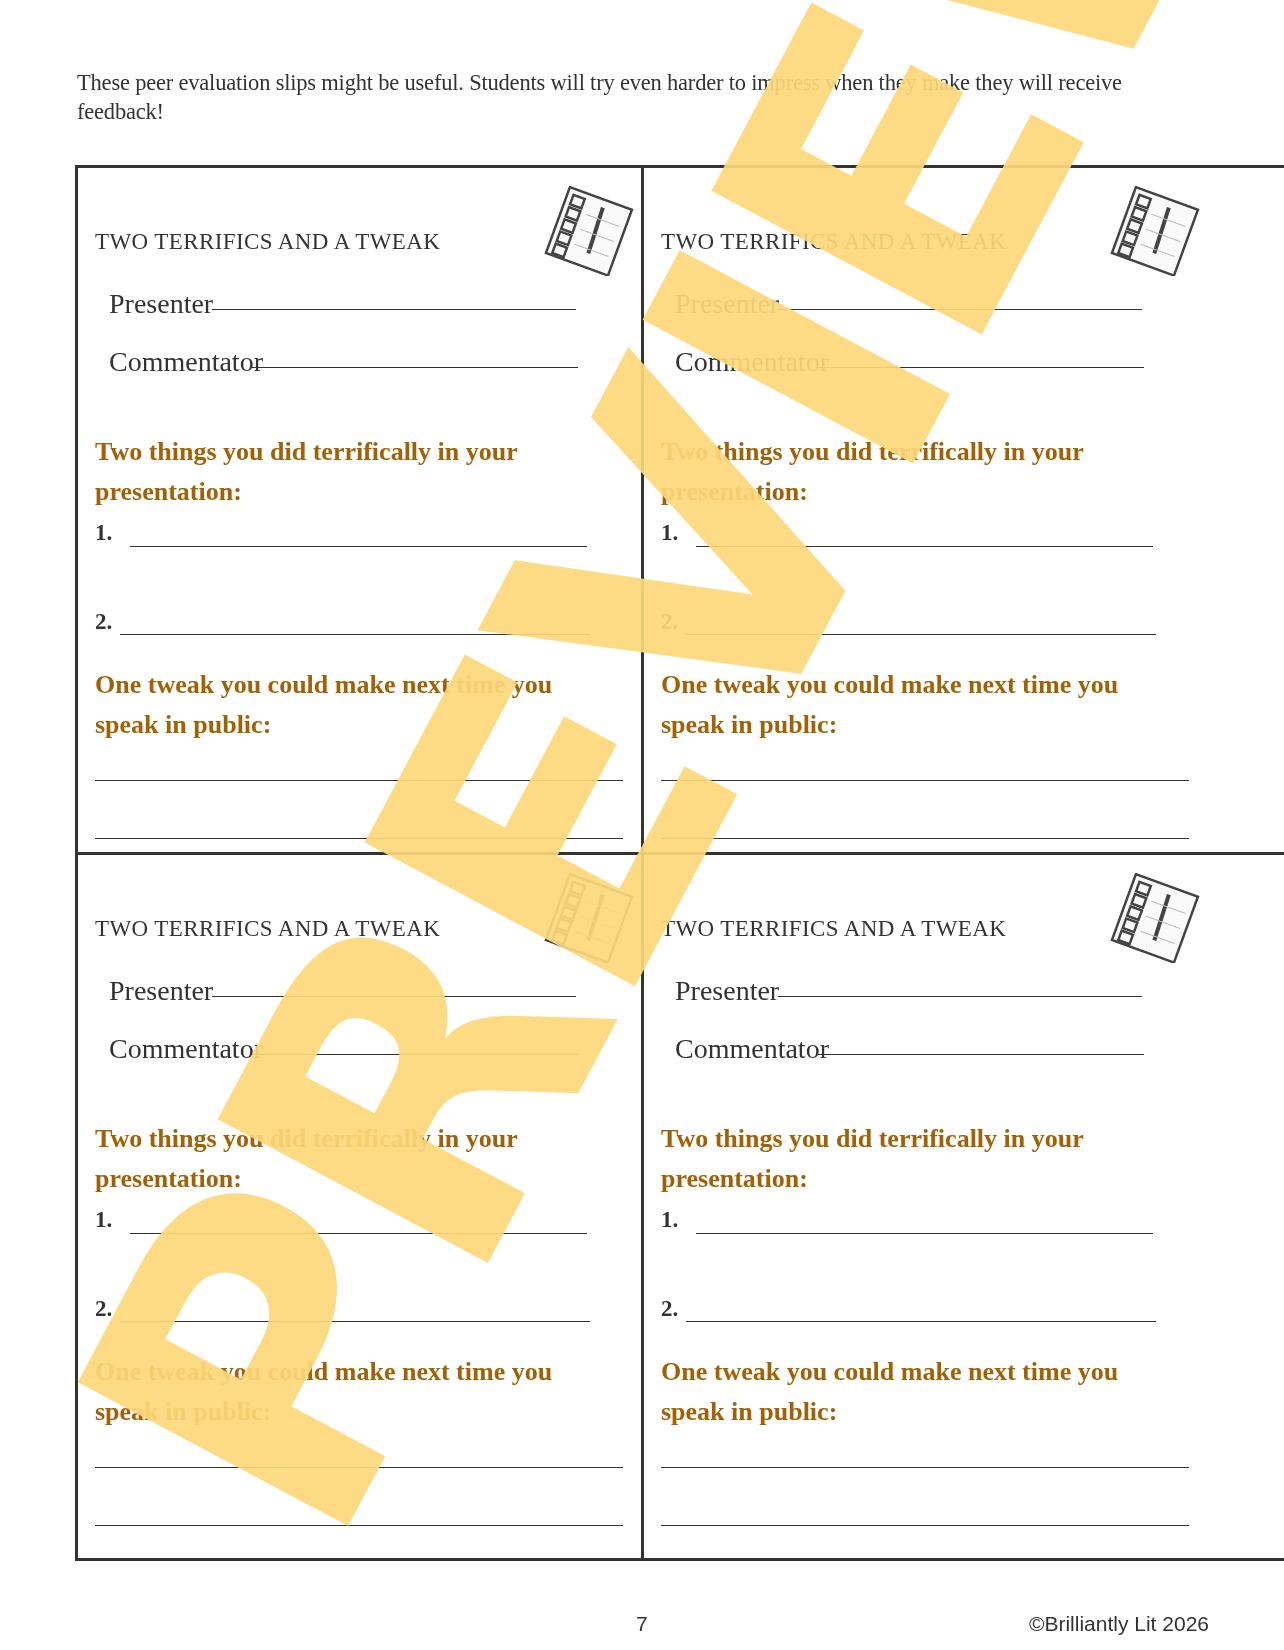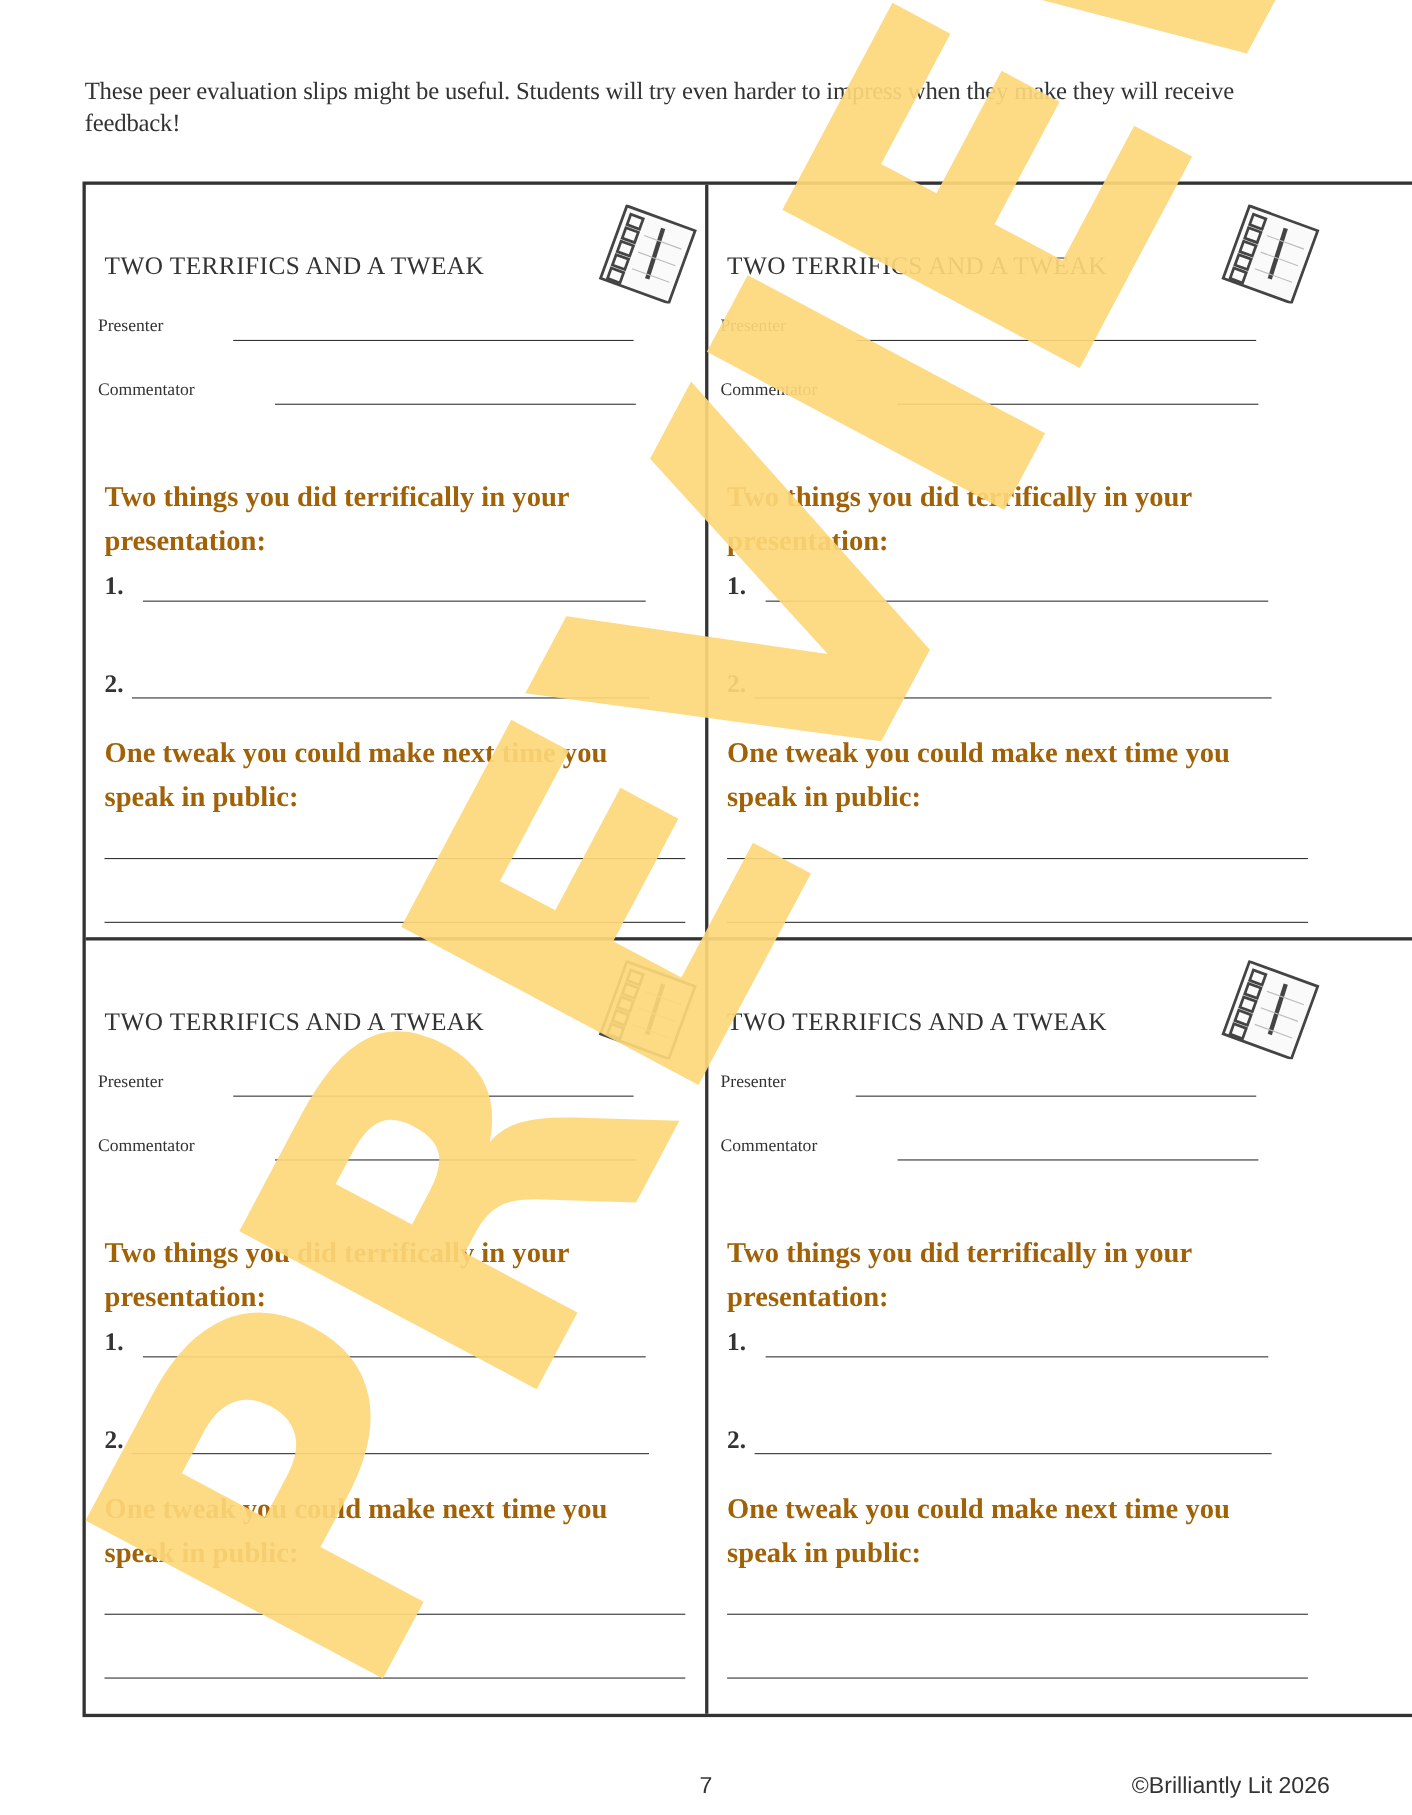--- a/index.html
+++ b/index.html
@@ -17,21 +17,21 @@
     border:3px solid #333; box-sizing:border-box;
   }
   .vline { position:absolute; left:563px; top:0; width:3px; height:100%; background:#333; }
   .hline { position:absolute; left:0; top:684px; width:100%; height:3px; background:#333; }
   .card { position:absolute; width:563px; height:684px; }
   .card .title {
     position:absolute; left:17px; top:61px;
     font-family:"Liberation Serif", serif; font-size:23px; letter-spacing:0.4px; color:#333; white-space:nowrap;
   }
   .card .field {
-    position:absolute; left:11px; font-family:"Liberation Serif", serif; font-size:16px; color:#333; white-space:nowrap;
+    position:absolute; left:31px; font-family:"Liberation Serif", serif; font-size:28px; color:#333; white-space:nowrap;
   }
   .card .line { position:absolute; height:0; border-top:1.5px solid #333; }
   .card .prompt {
     position:absolute; left:17px; width:520px;
     font-family:"Liberation Serif", serif; font-weight:bold; font-size:26px; line-height:40px; color:#a16207;
   }
   .card .num {
     position:absolute; left:17px; font-family:"Liberation Serif", serif; font-weight:bold; font-size:23px; color:#333;
   }
   .icon { position:absolute; width:92px; height:90px; }

